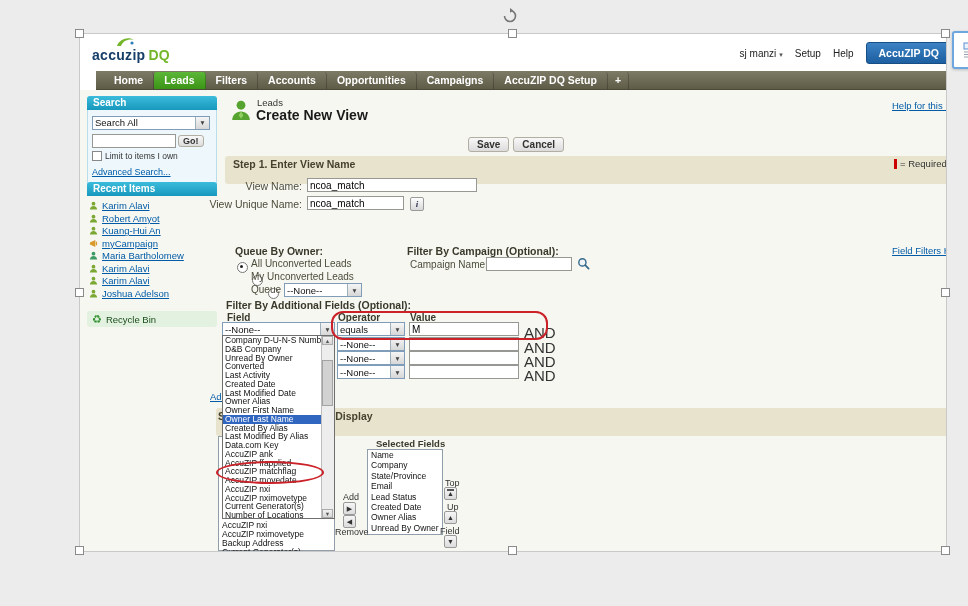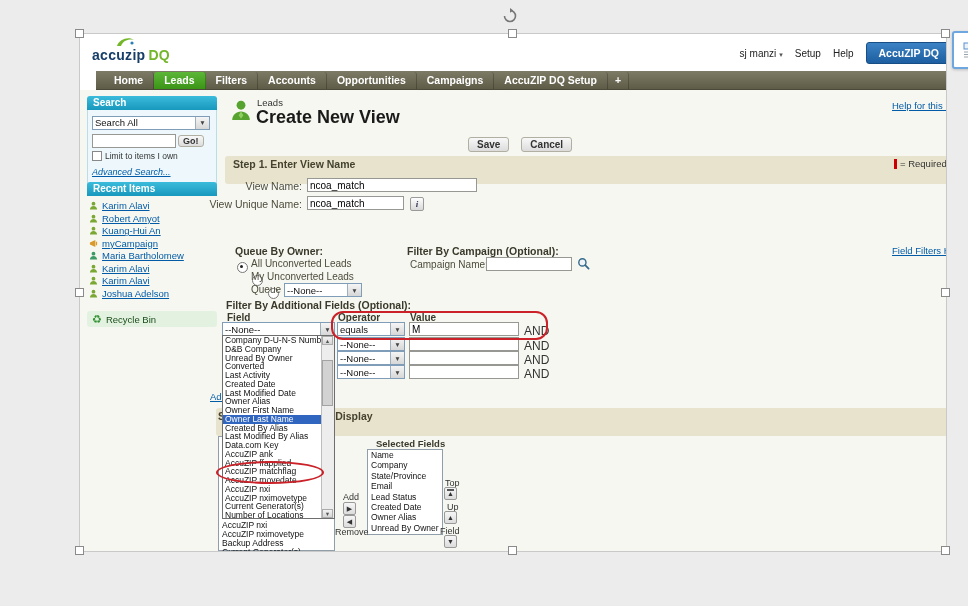--- a/index.html
+++ b/index.html
@@ -56,53 +56,53 @@
     font-size:6.5px;color:#444;}
   .inp{background:#fff;border:1px solid #979793;height:14px;font-size:10px;padding:0 2px;
     box-sizing:border-box;font-family:"Liberation Sans",sans-serif;}
   .btn{display:inline-block;background:linear-gradient(#f8f8f8,#dcdcdc);border:1px solid #b1aea2;
     border-radius:3px;font-size:10px;font-weight:bold;color:#333;padding:1px 8px;cursor:pointer;white-space:nowrap;}
   .btn.go{padding:0 4px;font-size:9px;margin-left:2px;}
   .srow{margin-top:3px;display:flex;align-items:center;}
   .lim{margin-top:3px;display:flex;align-items:center;gap:3px;}
   .cb{width:8px;height:8px;border:1px solid #888;background:#fff;display:inline-block;cursor:pointer;}
   .limlab{font-size:8.5px;color:#333;}
-  .alink{display:inline-block;margin-top:4px;font-size:9px;color:#015ba7;text-decoration:underline;cursor:pointer;font-style:italic;}
+  .alink{display:inline-block;margin-top:4px;font-size:9px;color:#015ba7;text-decoration:underline;cursor:pointer;}
   .r-body{padding:4px 2px;}
   .r-item{display:flex;align-items:center;gap:4px;height:11.5px;margin-bottom:1px;cursor:pointer;}
   .rlink{font-size:9.5px;color:#015ba7;text-decoration:underline;white-space:nowrap;}
   .picon{flex:none;}
   .ic-lead{color:#7ba733;}
   .ic-campaign{color:#d99a2b;}
   .ic-contact{color:#3d9b63;}
   .recycle{position:absolute;left:7px;width:130px;height:16px;background:#e3f2e0;border-radius:3px;
     display:flex;align-items:center;gap:4px;padding-left:5px;box-sizing:border-box;cursor:pointer;}
   .rec-ic{color:#2f8f2f;font-size:11px;line-height:11px;}
   .rlink2{font-size:9.5px;color:#1a4c1a;text-decoration:none;}
 
   
   .abs{position:absolute;}
   .blabel{font-size:10.5px;font-weight:bold;color:#3a3a2c;white-space:nowrap;}
   .plabel{font-size:10px;color:#4c4c3c;white-space:nowrap;}
   .link{font-size:9.5px;color:#015ba7;text-decoration:underline;cursor:pointer;white-space:nowrap;}
   .crumb{font-size:9.5px;color:#333;}
-  .ptitle{font-size:18px;font-weight:bold;color:#1a1a1a;white-space:nowrap;}
+  .ptitle{font-size:14px;font-weight:bold;color:#1a1a1a;white-space:nowrap;}
   .secbar{position:absolute;right:0;height:28px;background:#e7e3cd;color:#45422e;font-weight:bold;
     font-size:10.5px;line-height:16px;padding-left:8px;border-radius:3px 0 0 3px;}
   .req{position:absolute;left:669px;top:0;display:flex;align-items:center;gap:3px;font-weight:normal;
     font-size:9.5px;color:#333;white-space:nowrap;height:16px;}
   .reqmark{width:3px;height:10px;background:#cc0000;display:inline-block;}
   .flabel{font-size:10.5px;color:#4c4c3c;text-align:right;white-space:nowrap;}
   .radio{width:9px;height:9px;border:1px solid #777;border-radius:50%;background:#fff;display:inline-block;
     position:relative;cursor:pointer;}
   .radio.on::after{content:"";position:absolute;left:2px;top:2px;width:3px;height:3px;border-radius:50%;background:#222;}
   .info-ic{width:12px;height:12px;background:linear-gradient(#fefefe,#d8d8d8);border:1px solid #9a9a9a;
     border-radius:2px;font-size:9px;font-style:italic;font-weight:bold;color:#335;display:inline-flex;
     align-items:center;justify-content:center;font-family:"Liberation Serif",serif;cursor:pointer;}
-  .andlab{font-size:12px;color:#333;}
+  .andlab{font-size:15px;color:#333;}
 
   
   .ddlist{position:absolute;left:142px;top:245px;width:113px;height:184px;background:#fff;
     border:1px solid #6e6e6e;z-index:20;display:flex;box-sizing:border-box;}
   .dd-items{flex:1;overflow:hidden;}
   .dd-item{height:8.75px;line-height:8.8px;font-size:8.5px;padding:0 2px;white-space:nowrap;color:#111;cursor:pointer;}
   .dd-item.hl{background:#3166c0;color:#fff;}
   .dd-scroll{width:12px;background:#ededed;border-left:1px solid #bdbdbd;position:relative;}
   .dd-arr{position:absolute;left:0;width:11px;height:9px;background:linear-gradient(#f2f2f2,#d5d5d5);
     border:1px solid #ababab;box-sizing:border-box;font-size:5.5px;color:#555;display:flex;
@@ -280,21 +280,21 @@
       <svg class="abs" style="left:150px;top:9px" width="22" height="22" viewBox="0 0 12 12">
         <circle cx="6" cy="3.4" r="2.4" fill="#56a32f"></circle>
         <path d="M1.2 11.5c0-2.7 2.1-4.7 4.8-4.7s4.8 2 4.8 4.7z" fill="#56a32f"></path>
         <path d="M6 6.8 l1.3 2 -1.3 2 -1.3 -2z" fill="#8fce61"></path>
       </svg>
       <div class="abs crumb" style="left:177px;top:7px">Leads</div>
       <div class="abs ptitle" style="left:176px;top:17px">Create New View</div>
       <a class="abs link" style="left:812px;top:10px">Help for this Pa</a>
 
       
-      <div class="abs" style="left:388px;top:47px;display:flex;gap:12px">
+      <div class="abs" style="left:388px;top:47px;display:flex;gap:4px">
         <span class="btn">Save</span>
         <span class="btn">Cancel</span>
       </div>
 
       
       <div class="secbar" style="left:145px;top:66px">
         <span>Step 1. Enter View Name</span>
         <span class="req">
           <span class="reqmark"></span>
           <span>= Required Inform</span>

